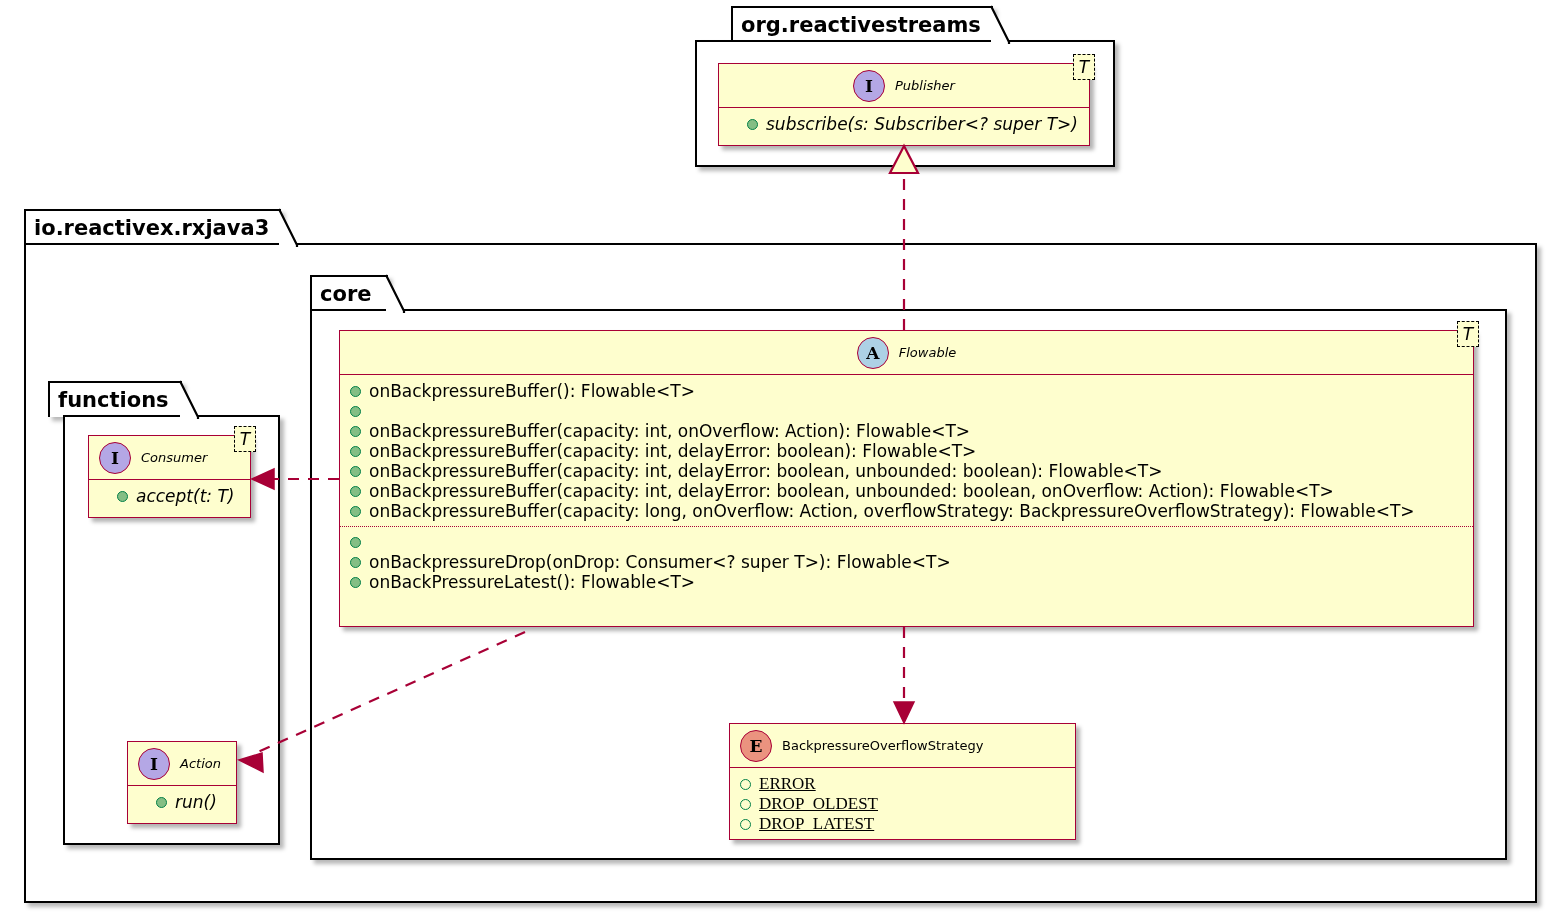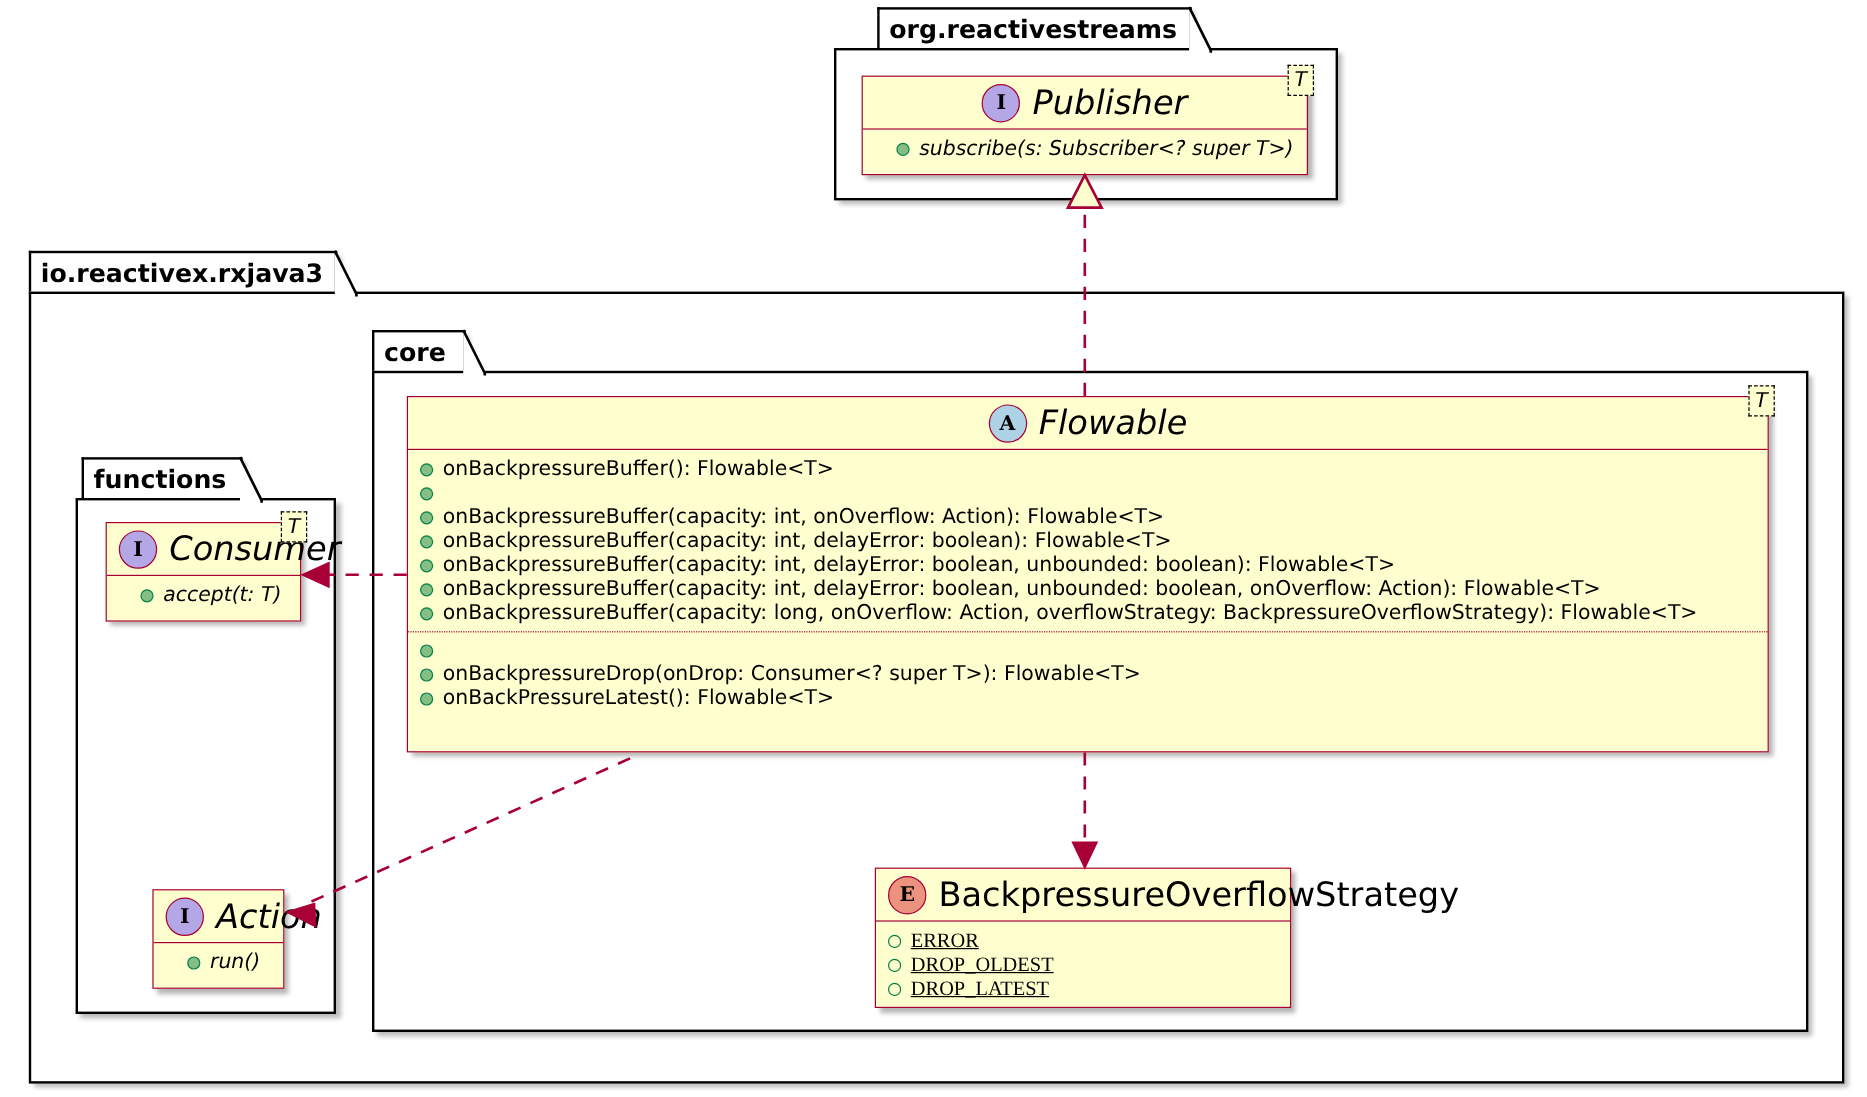--- a/index.html
+++ b/index.html
@@ -82,21 +82,21 @@
     align-items: center;
     justify-content: center;
     height: 44px;
     padding: 0 10px;
   }
   .uml-header.left {
     justify-content: flex-start;
     padding-left: 10px;
   }
   .uml-title {
-    font-size: 28px;
+    font-size: 13px;
     color: #000000;
     white-space: nowrap;
   }
   .uml-title.italic { font-style: italic; }
 
   .stereo {
     width: 30px;
     height: 30px;
     border-radius: 50%;
     border: 1.5px solid #A80036;
@@ -212,21 +212,21 @@
 
   <div class="pkg-tab" style="left:310px; top:275px; width:78px;">
     <span>core</span>
     <svg class="slant" viewBox="0 0 18 38">
       <polygon points="0,0 18,36 18,38 0,38" fill="#ffffff" stroke="none"></polygon>
       <polyline points="0,0 18,36 18,38" fill="none" stroke="#000000" stroke-width="2.2"></polyline>
     </svg>
   </div>
   <div class="pkg" style="left:310px; top:309px; width:1197px; height:551px;"></div>
 
-  <div class="pkg-tab" style="left:68px; top:381px; width:134px;">
+  <div class="pkg-tab" style="left:48px; top:381px; width:134px;">
     <span>functions</span>
     <svg class="slant" viewBox="0 0 18 38">
       <polygon points="0,0 18,36 18,38 0,38" fill="#ffffff" stroke="none"></polygon>
       <polyline points="0,0 18,36 18,38" fill="none" stroke="#000000" stroke-width="2.2"></polyline>
     </svg>
   </div>
   <div class="pkg" style="left:63px; top:415px; width:217px; height:430px;"></div>
 
   <div class="uml" style="left:88px; top:435px; width:163px; height:83px;">
     <div class="uml-header left">

